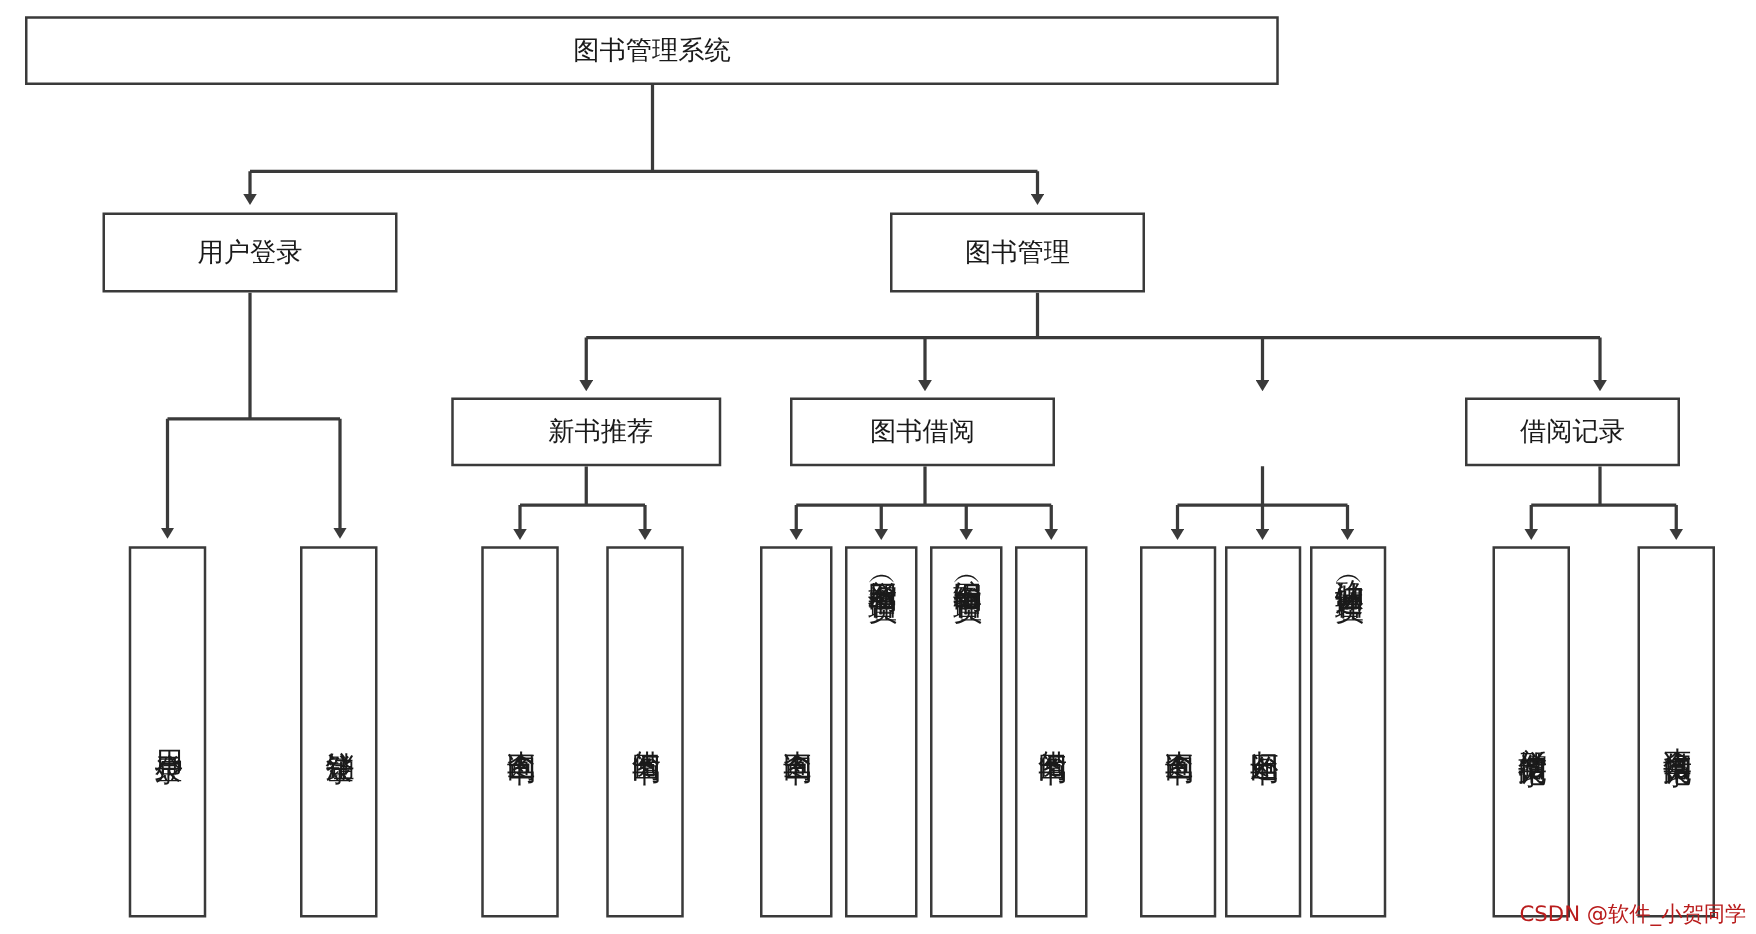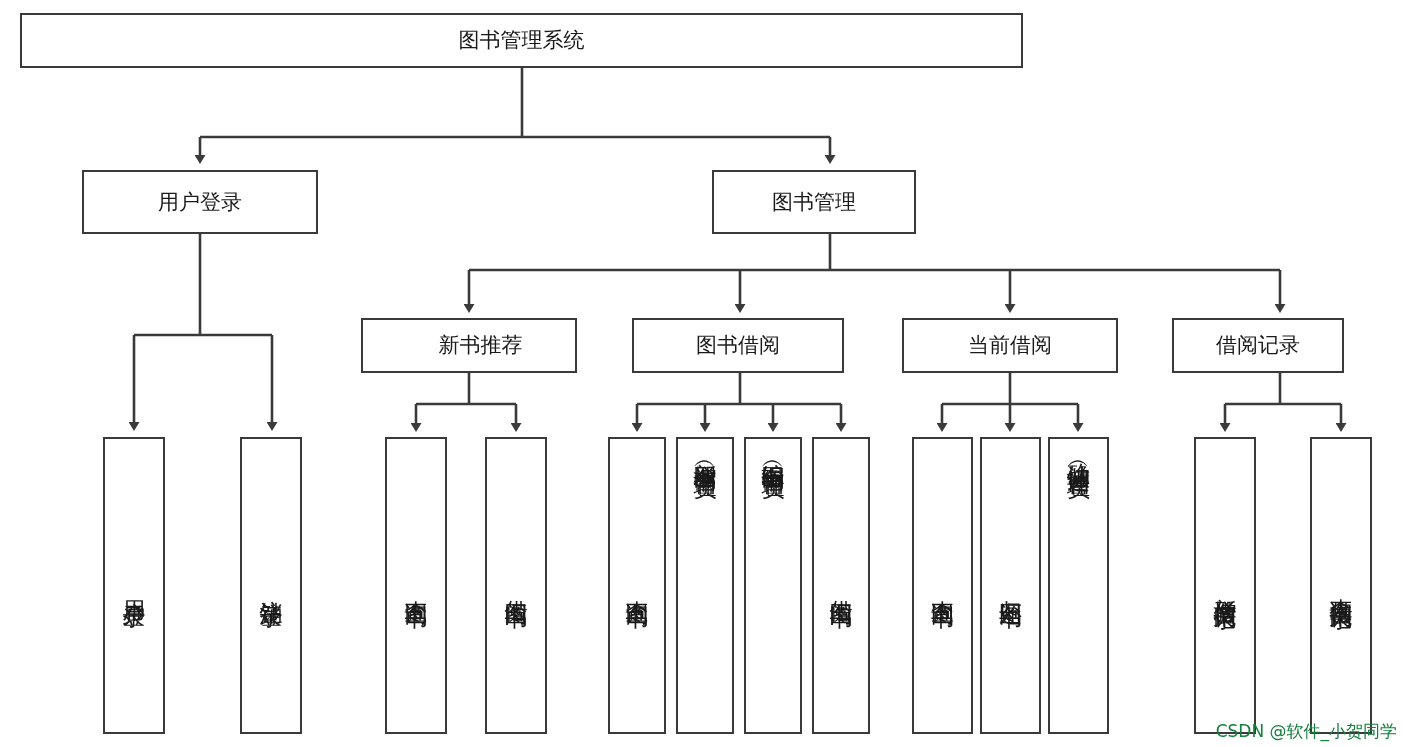--- a/index.html
+++ b/index.html
@@ -59,21 +59,21 @@
   }
   .node.vertical.centered {
     align-items: center;
     padding-top: 0;
   }
   #watermark {
     position: absolute;
     right: 8px;
     bottom: 4px;
     font-size: 17px;
-    color: #15803d;
+    color: #b91c1c;
     white-space: nowrap;
   }
 </style>
 </head>
 <body>
 
 <div id="canvas">
 
   <svg class="edges" viewBox="0 0 1405 747">
     <defs>
@@ -135,23 +135,20 @@
   <div class="node horizontal" style="left:712px; top:170px; width:204px; height:64px;">
     <span class="label">图书管理</span>
   </div>
 
   <div class="node horizontal" style="left:361px; top:318px; width:216px; height:55px;padding-left:23px;">
     <span class="label">新书推荐</span>
   </div>
   <div class="node horizontal" style="left:632px; top:318px; width:212px; height:55px;">
     <span class="label">图书借阅</span>
   </div>
-  <div class="node horizontal" style="left:902px; top:318px; width:216px; height:55px;">
-    <span class="label">当前借阅</span>
-  </div>
   <div class="node horizontal" style="left:1172px; top:318px; width:172px; height:55px;">
     <span class="label">借阅记录</span>
   </div>
 
   <div class="node vertical centered" style="left:103px; top:437px; width:62px; height:297px;">
     <span class="label">用户登录</span>
   </div>
   <div class="node vertical centered" style="left:240px; top:437px; width:62px; height:297px;">
     <span class="label">注销登录</span>
   </div>

